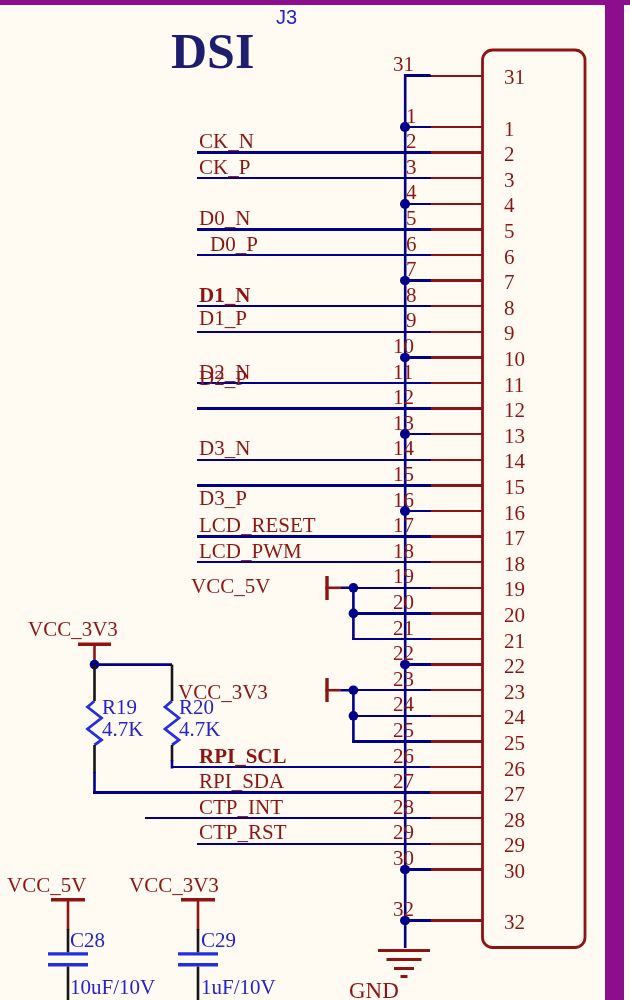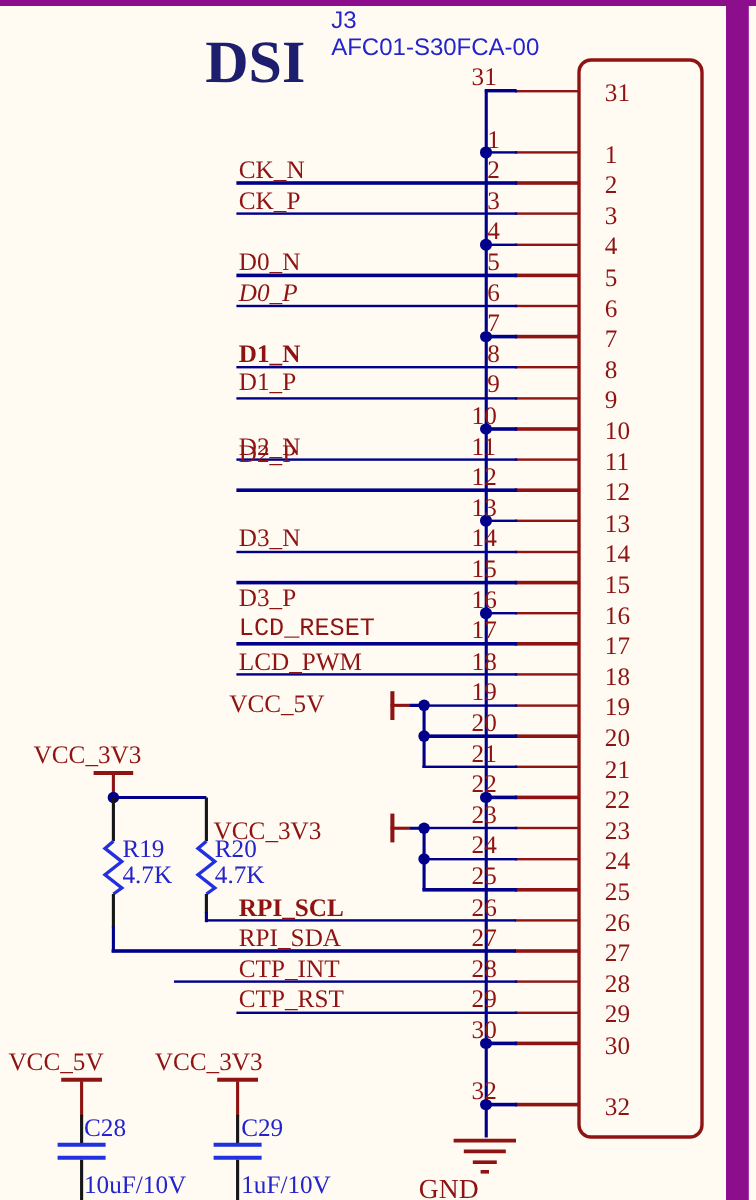--- a/index.html
+++ b/index.html
@@ -119,21 +119,21 @@
       <div class="dot" style="left: 400.4px; top: 199px;"></div>
       <div class="txt pin-num" style="left: 406px; top: 180.3px;">4</div>
       <div class="txt pin-num" style="left: 504px; top: 193.3px;">4</div>
       <div class="wire rwire" style="left: 429px; top: 228.1px; width: 53.5px;"></div>
       <div class="wire" style="left: 197px; top: 228.1px; width: 233.5px;"></div>
       <div class="txt net-label" style="left: 199px; top: 205.9px;">D0_N</div>
       <div class="txt pin-num" style="left: 406px; top: 205.9px;">5</div>
       <div class="txt pin-num" style="left: 504px; top: 218.9px;">5</div>
       <div class="wire rwire" style="left: 429px; top: 253.7px; width: 53.5px;"></div>
       <div class="wire" style="left: 197px; top: 253.7px; width: 233.5px;"></div>
-      <div class="txt net-label" style="left: 199px; top: 231.5px; font-style: italic;">D0_P</div>
+      <div class="txt net-label" style="left: 210px; top: 231.5px;">D0_P</div>
       <div class="txt pin-num" style="left: 406px; top: 231.5px;">6</div>
       <div class="txt pin-num" style="left: 504px; top: 244.5px;">6</div>
       <div class="wire rwire" style="left: 429px; top: 279.3px; width: 53.5px;"></div>
       <div class="wire" style="left: 404px; top: 279.3px; width: 27px;"></div>
       <div class="dot" style="left: 400.4px; top: 275.8px;"></div>
       <div class="txt pin-num" style="left: 406px; top: 257.1px;">7</div>
       <div class="txt pin-num" style="left: 504px; top: 270.1px;">7</div>
       <div class="wire rwire" style="left: 429px; top: 304.9px; width: 53.5px;"></div>
       <div class="wire" style="left: 197px; top: 304.9px; width: 233.5px;"></div>
       <div class="txt net-label" style="left: 199px; top: 282.7px; font-weight: bold;">D1_N</div>
@@ -174,21 +174,21 @@
       <div class="txt net-label" style="left: 199px; top: 486px;">D3_P</div>
       <div class="txt pin-num" style="left: 393px; top: 461.9px;">15</div>
       <div class="txt pin-num" style="left: 504px; top: 474.9px;">15</div>
       <div class="wire rwire" style="left: 429px; top: 509.7px; width: 53.5px;"></div>
       <div class="wire" style="left: 404px; top: 509.7px; width: 27px;"></div>
       <div class="dot" style="left: 400.4px; top: 506.2px;"></div>
       <div class="txt pin-num" style="left: 393px; top: 487.5px;">16</div>
       <div class="txt pin-num" style="left: 504px; top: 500.5px;">16</div>
       <div class="wire rwire" style="left: 429px; top: 535.3px; width: 53.5px;"></div>
       <div class="wire" style="left: 197px; top: 535.3px; width: 233.5px;"></div>
-      <div class="txt net-label" style="left: 199px; top: 513.1px; font-family: Liberation Mono, monospace;">LCD_RESET</div>
+      <div class="txt net-label" style="left: 199px; top: 513.1px;">LCD_RESET</div>
       <div class="txt pin-num" style="left: 393px; top: 513.1px;">17</div>
       <div class="txt pin-num" style="left: 504px; top: 526.1px;">17</div>
       <div class="wire rwire" style="left: 429px; top: 560.9px; width: 53.5px;"></div>
       <div class="wire" style="left: 197px; top: 560.9px; width: 233.5px;"></div>
       <div class="txt net-label" style="left: 199px; top: 538.7px;">LCD_PWM</div>
       <div class="txt pin-num" style="left: 393px; top: 538.7px;">18</div>
       <div class="txt pin-num" style="left: 504px; top: 551.7px;">18</div>
       <div class="wire rwire" style="left: 429px; top: 586.5px; width: 53.5px;"></div>
       <div class="wire" style="left: 352px; top: 586.5px; width: 78.5px;"></div>
       <div class="txt pin-num" style="left: 393px; top: 564.3px;">19</div>
@@ -244,21 +244,20 @@
       <div class="txt pin-num" style="left: 393px; top: 845.9px;">30</div>
       <div class="txt pin-num" style="left: 504px; top: 858.9px;">30</div>
       <div class="wire rwire" style="left: 429px; top: 919.3px; width: 53.5px;"></div>
       <div class="wire" style="left: 404px; top: 919.3px; width: 27px;"></div>
       <div class="dot" style="left: 400.4px; top: 915.8px;"></div>
       <div class="txt pin-num" style="left: 393px; top: 897.1px;">32</div>
       <div class="txt pin-num" style="left: 504px; top: 910.1px;">32</div>
     </div>
 
   <div class="txt des-sans" style="left:276px;top:6px;">J3</div>
-  <div class="txt des-sans" style="left:276px;top:29px;">AFC01-S30FCA-00</div>
   <div class="txt port-title" style="left:171px;top:22px;">DSI</div>
 
   <div class="txt net-label" style="left:191px;top:574px;">VCC_5V</div>
   <div class="txt net-label" style="left:178px;top:680px;">VCC_3V3</div>
   <div class="txt net-label" style="left:28px;top:617px;">VCC_3V3</div>
   <div class="txt net-label" style="left:7px;top:873px;">VCC_5V</div>
   <div class="txt net-label" style="left:129px;top:873px;">VCC_3V3</div>
   <div class="txt net-label gnd-label" style="left:349px;top:978px;">GND</div>
 
   <div class="txt des" style="left:102px;top:695px;">R19</div>

